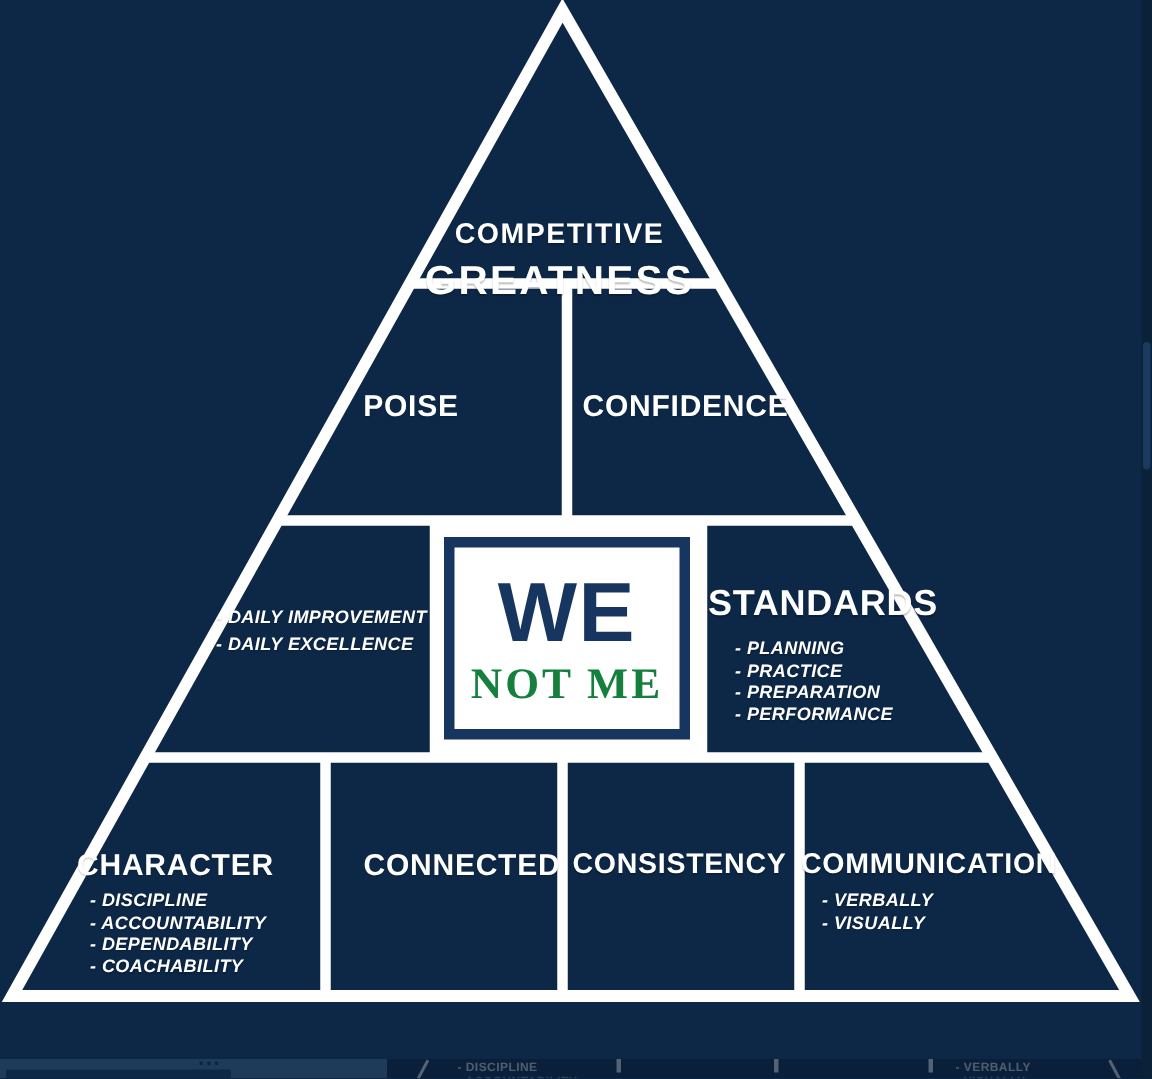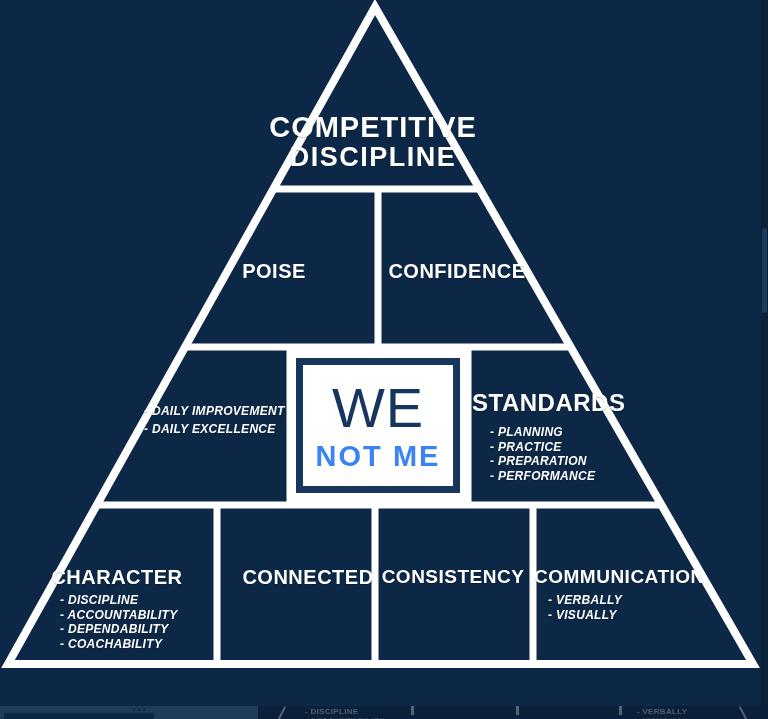--- a/index.html
+++ b/index.html
@@ -9,21 +9,21 @@
     font-family:"Liberation Sans",sans-serif;
     -webkit-font-smoothing:antialiased;
   }
   .lines{position:absolute;left:0;top:0;z-index:1;}
   .txt{position:absolute;z-index:2;color:#ffffff;font-weight:bold;
        text-shadow:0 1px 1px rgba(0,0,0,.25);}
   .center{text-align:center;}
 
   
   .apex{left:248px;top:115px;width:250px;}
-  .apex .l1{font-size:29px;letter-spacing:1px;line-height:24px;}
+  .apex .l1{font-size:19px;letter-spacing:1px;line-height:24px;margin-top:30px;}
   .apex .l2{font-size:27px;letter-spacing:1.5px;line-height:31px;margin-top:3px;}
 
   
   .hdr{font-size:20px;letter-spacing:.5px;line-height:22px;}
   .cell-poise{left:189px;top:260px;width:170px;}
   .cell-confidence{left:372px;top:260px;width:170px;}
   .cell-connected{left:232px;top:566px;width:152px;}
   .cell-consistency{left:377px;top:566px;width:152px;font-size:19px;}
 
   
@@ -38,22 +38,22 @@
   .cell-communication{left:534px;top:566px;width:166px;}
   .cell-communication .hdr{font-size:19px;}
   .cell-communication .items{margin-top:5px;line-height:15px;padding-left:14px;}
 
   
   .we-box{position:absolute;z-index:2;left:287px;top:349px;width:182px;height:153px;
           background:#ffffff;}
   .we-inner{position:absolute;left:9px;top:9px;right:9px;bottom:9px;
             border:7px solid #16355f;background:#ffffff;
             display:flex;flex-direction:column;align-items:center;justify-content:center;}
-  .we-line1{color:#16355f;font-weight:normal;font-size:56px;line-height:56px;letter-spacing:1px;}
-  .we-line2{color:#3b82f6;font-weight:bold;font-size:29px;line-height:32px;letter-spacing:2px;margin-top:4px;}
+  .we-line1{color:#16355f;font-weight:bold;font-size:56px;line-height:56px;letter-spacing:1px;}
+  .we-line2{color:#15803d;font-weight:bold;font-size:29px;line-height:32px;letter-spacing:2px;margin-top:4px;font-family:Liberation Serif, serif;}
 
   
   .band{position:absolute;z-index:3;left:0;top:706px;width:768px;height:13px;
         background:#0a1f39;overflow:hidden;}
   .band-panel{position:absolute;left:0;top:0;width:258px;height:13px;background:#1e3c59;}
   .smudge{position:absolute;left:4px;top:7px;width:150px;height:6px;background:#0b2543;
           opacity:.85;border-radius:1px;}
   .dots{position:absolute;left:132px;top:-5px;font-size:15px;line-height:10px;
         font-weight:bold;color:#0b2543;letter-spacing:1px;}
   .ghost-frag{position:absolute;font-size:8px;font-weight:bold;
@@ -87,21 +87,21 @@
       <line x1="468" y1="347" x2="468" y2="505"></line>
       <line x1="217" y1="505" x2="217" y2="664"></line>
       <line x1="375" y1="505" x2="375" y2="664"></line>
       <line x1="533" y1="505" x2="533" y2="664"></line>
     </g>
     <path d="M375,7 L8,664 L753,664 Z" fill="none" stroke="#ffffff" stroke-width="8"></path>
   </svg>
 
   <div class="txt center apex">
     <div class="l1">COMPETITIVE</div>
-    <div class="l2">DISCIPLINE</div>
+    <div class="l2">GREATNESS</div>
   </div>
 
   <div class="txt center hdr cell-poise">
     <span>POISE</span>
   </div>
   <div class="txt center hdr cell-confidence">
     <span>CONFIDENCE</span>
   </div>
 
   <div class="txt center cell-process">

